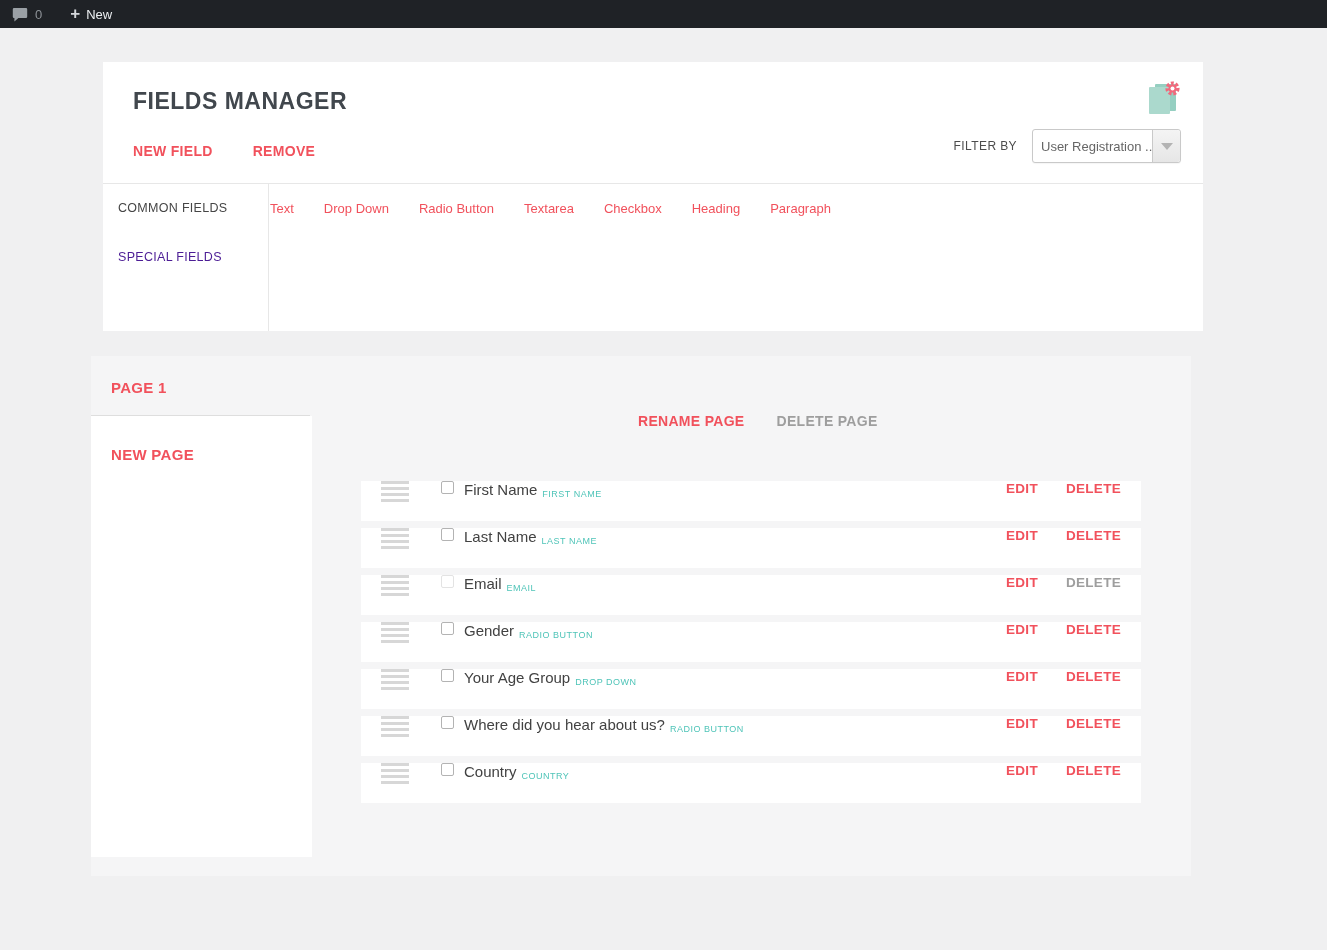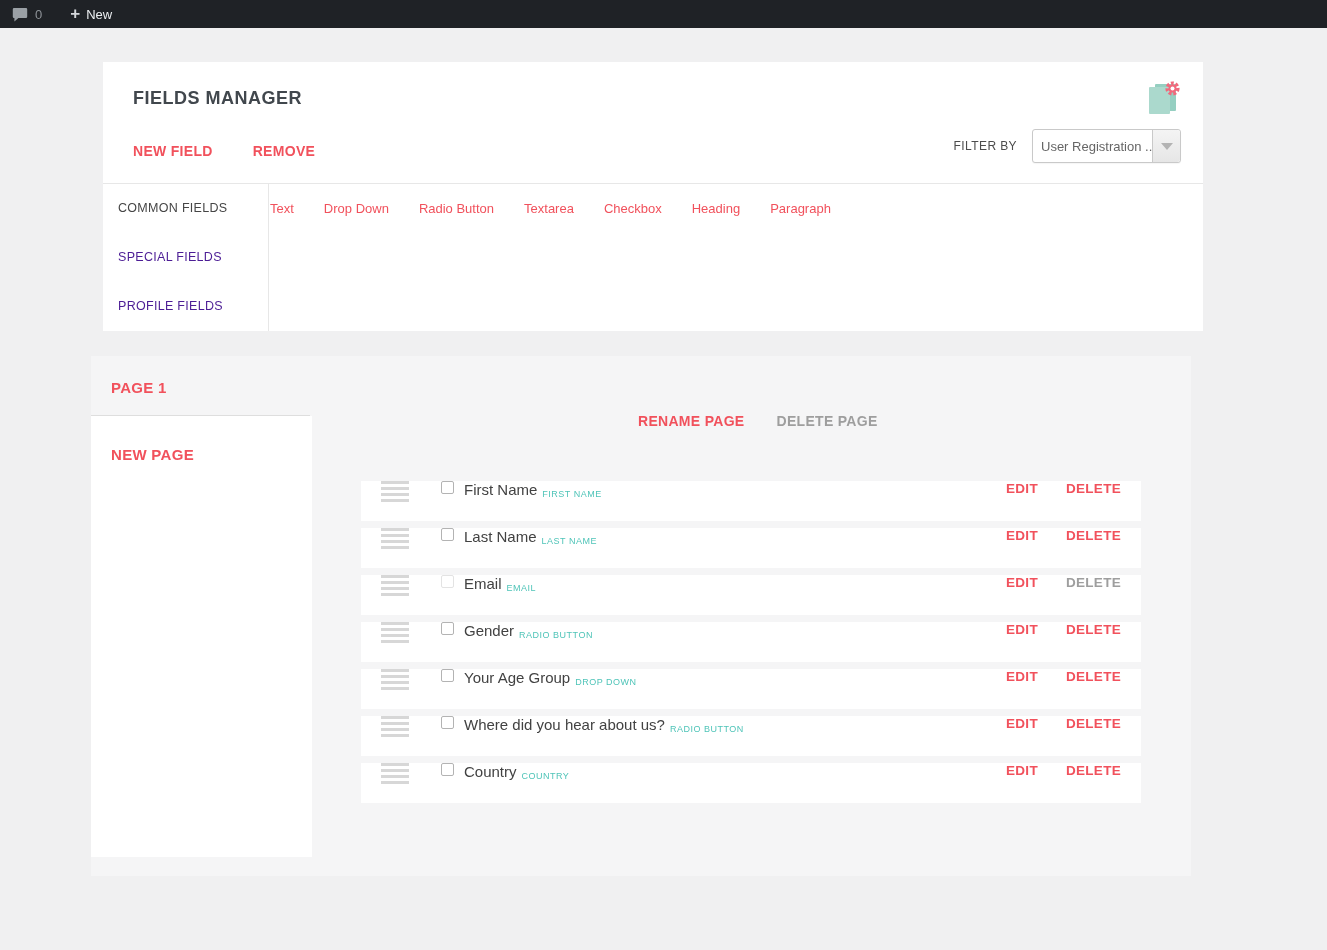--- a/index.html
+++ b/index.html
@@ -16,21 +16,21 @@
   }
   .ab-comments { display:flex; align-items:center; gap:7px; margin-left:12px; cursor:pointer; }
   .ab-count { color:#8d9297; }
   .ab-new { display:flex; align-items:center; gap:6px; margin-left:28px; color:#eceff1; cursor:pointer; }
   .ab-plus { font-size:17px; font-weight:bold; color:#d4d7da; line-height:1; margin-top:-2px; }
   
   .panel-top {
     position:absolute; left:103px; top:62px; width:1100px; height:269px; background:#ffffff;
   }
   .fm-title {
-    position:absolute; left:30px; top:26px; font-size:18px; font-weight:bold;
+    position:absolute; left:30px; top:26px; font-size:23px; font-weight:bold;
     color:#41474d; letter-spacing:.5px;
   }
   .fm-actions { position:absolute; left:30px; top:81px; display:flex; gap:40px; }
   .link { color:#f1515c; font-weight:bold; font-size:14px; letter-spacing:.3px; text-decoration:none; cursor:pointer; }
   .filter-wrap { position:absolute; right:22px; top:67px; display:flex; align-items:center; gap:15px; }
   .filter-label { font-size:12px; color:#4c4c4c; letter-spacing:.4px; }
   .filter-select {
     width:149px; height:34px; background:#fff; border:1px solid #c9c9c9; border-radius:3px;
     display:flex; align-items:center; cursor:pointer; box-shadow:0 1px 1px rgba(0,0,0,.04);
   }
@@ -131,21 +131,20 @@
       <span class="filter-arrow-box">
         <span class="filter-arrow"></span>
       </span>
     </div>
   </div>
 
   <div class="panel-divider"></div>
   <ul class="groups">
       <li class="group-item active">COMMON FIELDS</li>
       <li class="group-item">SPECIAL FIELDS</li>
-      <li class="group-item">PROFILE FIELDS</li>
     </ul>
   <div class="types">
       <a class="type-link">Text</a>
       <a class="type-link">Drop Down</a>
       <a class="type-link">Radio Button</a>
       <a class="type-link">Textarea</a>
       <a class="type-link">Checkbox</a>
       <a class="type-link">Heading</a>
       <a class="type-link">Paragraph</a>
     </div>

